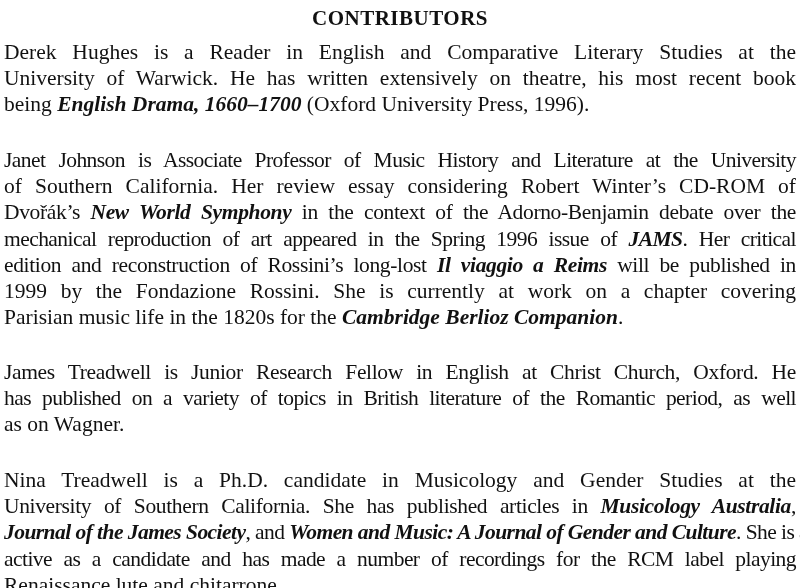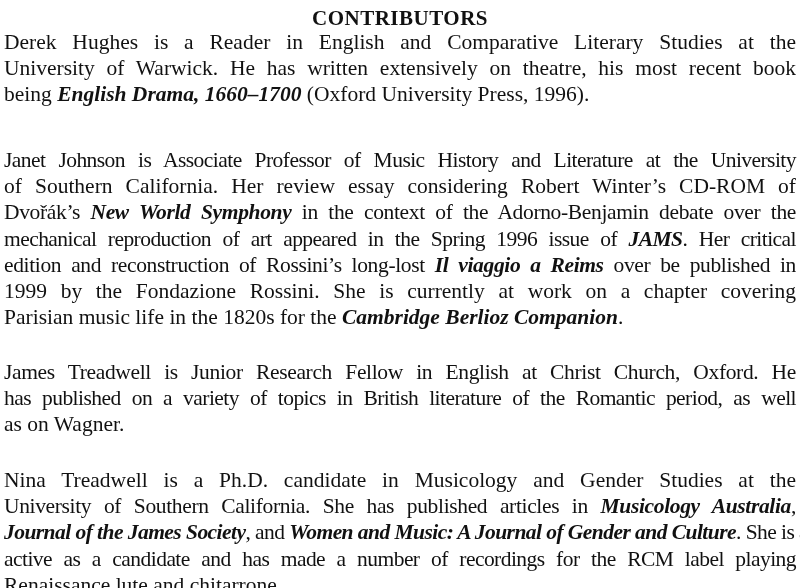--- a/index.html
+++ b/index.html
@@ -45,21 +45,21 @@
   .line.last {
     text-align-last: left;
   }
   .line.tight {
     letter-spacing: -0.35px;
   }
   .line.tighter {
     letter-spacing: -0.55px;
   }
   i { font-style: italic; font-weight: bold; }
-  #bio-derek  { position: absolute; top: 29px; }
+  #bio-derek  { position: absolute; top: 39px; }
   #bio-janet  { position: absolute; top: 147px; }
   #bio-james  { position: absolute; top: 359px; }
   #bio-nina   { position: absolute; top: 467px; }
   .bio { left: 0; width: 792px; }
 </style>
 </head>
 <body>
 
 <div class="page">
   <h1 class="heading">CONTRIBUTORS</h1>
@@ -68,21 +68,21 @@
     <span class="line">Derek Hughes is a Reader in English and Comparative Literary Studies at the</span>
     <span class="line">University of Warwick. He has written extensively on theatre, his most recent book</span>
     <span class="line last"><span>being </span><i>English Drama, 1660–1700</i><span> (Oxford University Press, 1996).</span></span>
   </p>
 
   <p class="bio" id="bio-janet">
     <span class="line tighter">Janet Johnson is Associate Professor of Music History and Literature at the University</span>
     <span class="line">of Southern California. Her review essay considering Robert Winter’s CD-ROM of</span>
     <span class="line tight"><span>Dvořák’s </span><i>New World Symphony</i><span> in the context of the Adorno-Benjamin debate over the</span></span>
     <span class="line tighter"><span>mechanical reproduction of art appeared in the Spring 1996 issue of </span><i>JAMS</i><span>. Her critical</span></span>
-    <span class="line tight"><span>edition and reconstruction of Rossini’s long-lost </span><i>Il viaggio a Reims</i><span> over be published in</span></span>
+    <span class="line tight"><span>edition and reconstruction of Rossini’s long-lost </span><i>Il viaggio a Reims</i><span> will be published in</span></span>
     <span class="line">1999 by the Fondazione Rossini. She is currently at work on a chapter covering</span>
     <span class="line last"><span>Parisian music life in the 1820s for the </span><i>Cambridge Berlioz Companion</i><span>.</span></span>
   </p>
 
   <p class="bio" id="bio-james">
     <span class="line tight">James Treadwell is Junior Research Fellow in English at Christ Church, Oxford. He</span>
     <span class="line tighter">has published on a variety of topics in British literature of the Romantic period, as well</span>
     <span class="line last">as on Wagner.</span>
   </p>
 

